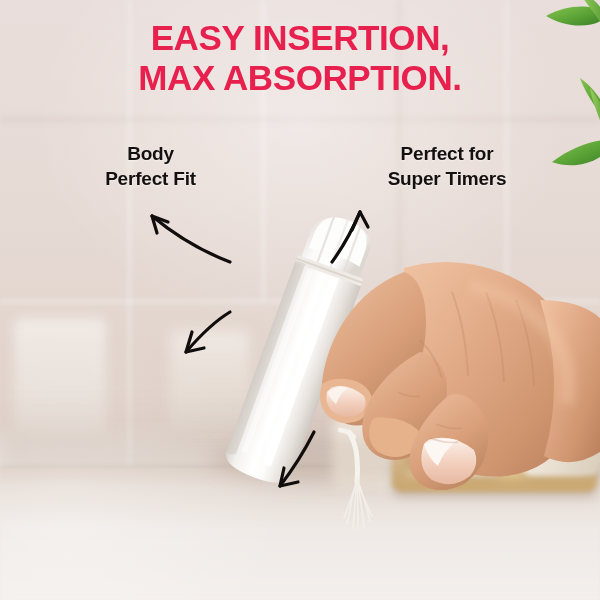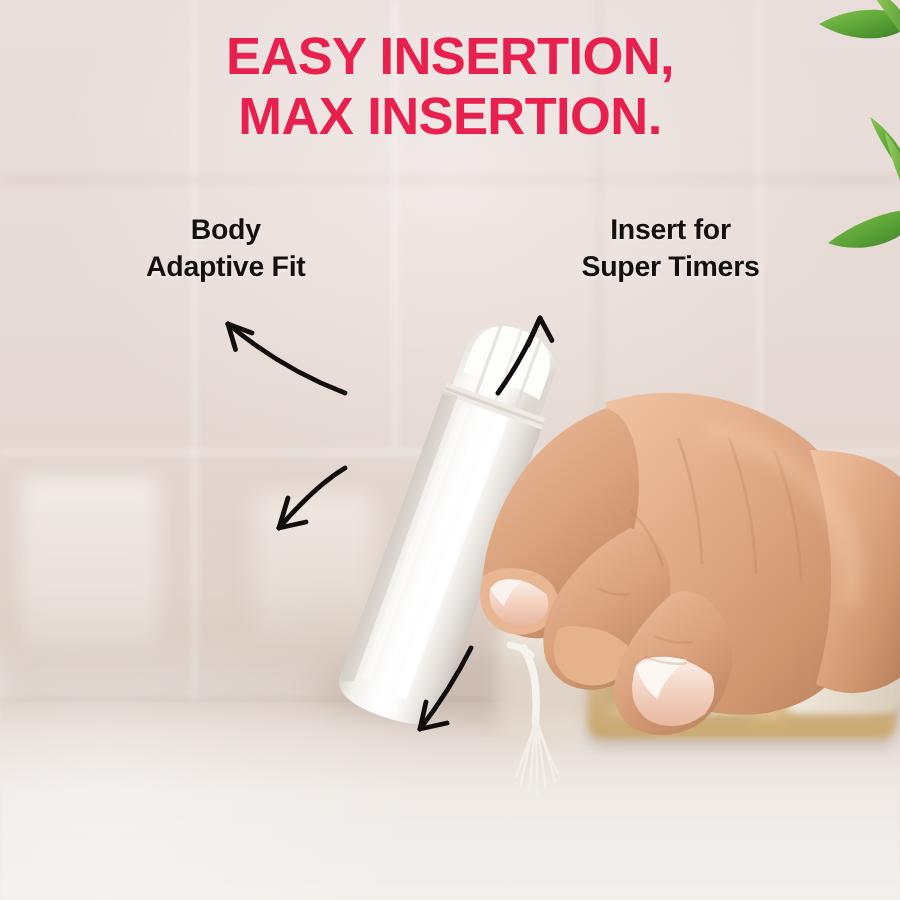--- a/index.html
+++ b/index.html
@@ -291,30 +291,30 @@
     <path d="M34 46 L52 42 M34 46 L40 26" stroke="#100d0c" stroke-width="3.2" fill="none" stroke-linecap="round"></path>
   </svg>
 
   <svg class="arrow" style="left:252px;top:426px;width:108px;height:84px;" viewBox="0 0 108 84">
     <path d="M62 6 Q48 34 28 60" stroke="#100d0c" stroke-width="3.2" fill="none" stroke-linecap="round"></path>
     <path d="M28 60 L46 56 M28 60 L32 42" stroke="#100d0c" stroke-width="3.2" fill="none" stroke-linecap="round"></path>
   </svg>
 
   <div class="headline">
     <div>EASY INSERTION,</div>
-    <div>MAX INSERTION.</div>
+    <div>MAX ABSORPTION.</div>
   </div>
 
   <div class="callout" id="c-body">
     <span>Body</span>
-    <span class="l2">Adaptive Fit</span>
+    <span class="l2">Perfect Fit</span>
   </div>
 
   <div class="callout" id="c-first">
-    <span>Insert for</span>
+    <span>Perfect for</span>
     <span class="l2">Super Timers</span>
   </div>
 
   <div class="callout" id="c-smooth">
   </div>
 
 
 </div>
 
 </body></html>

